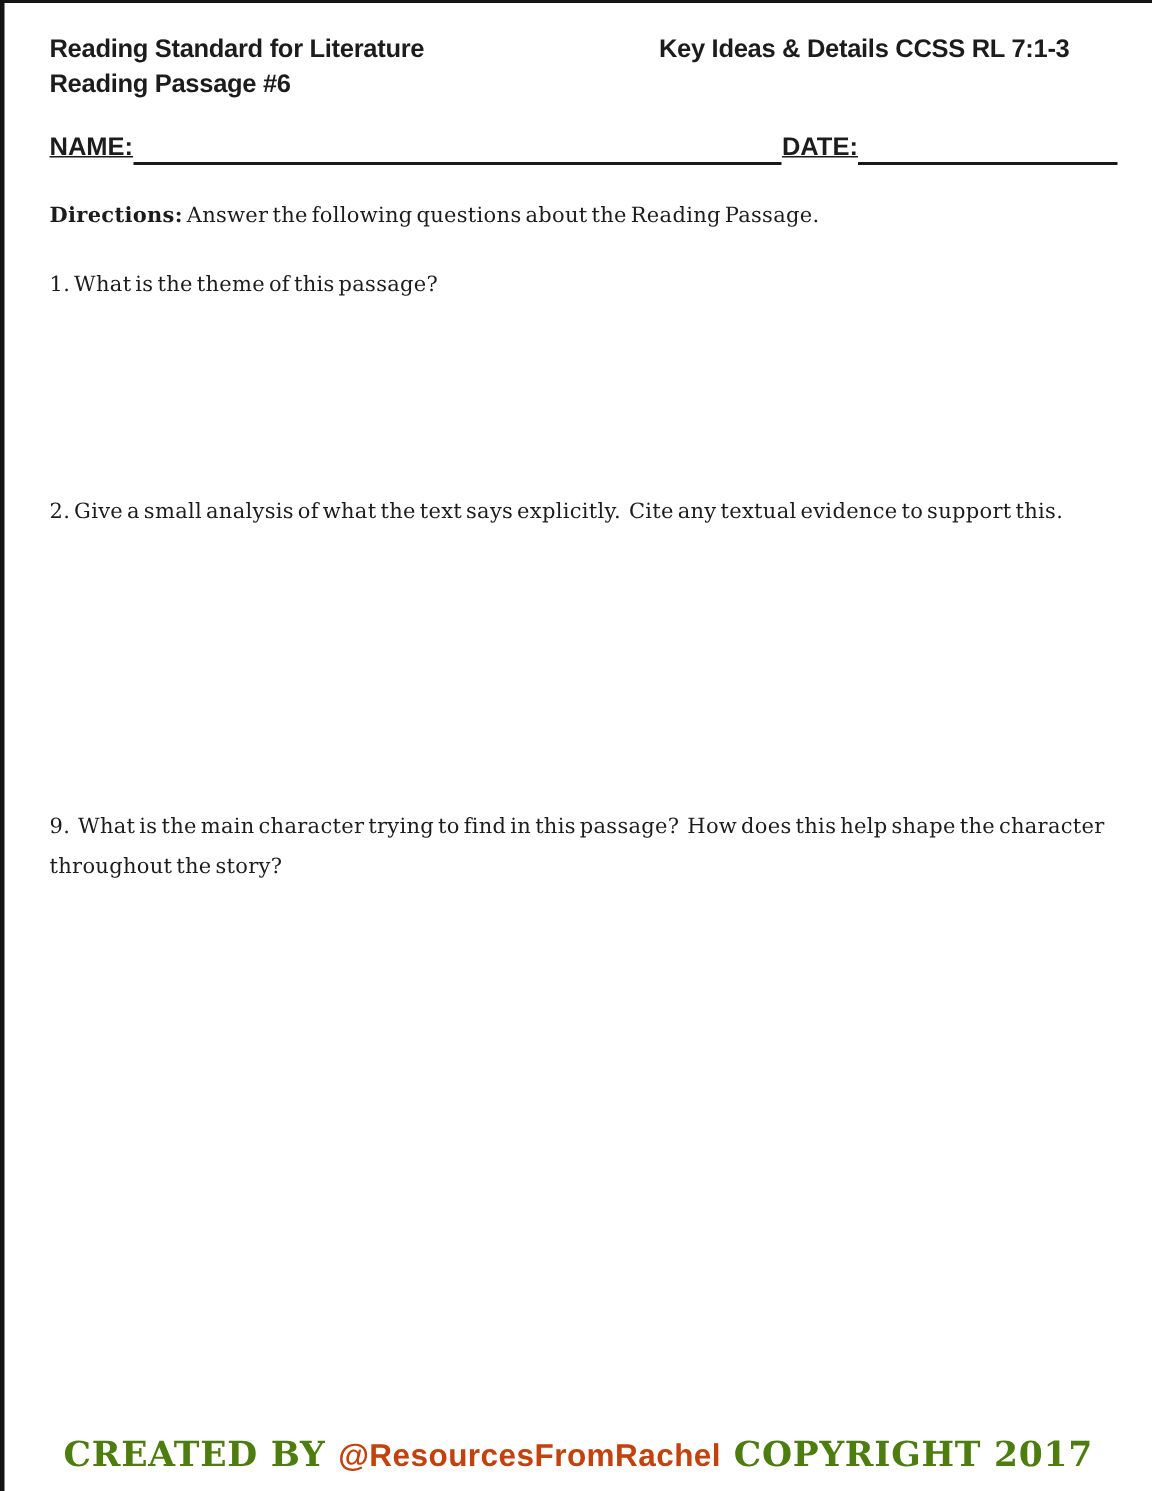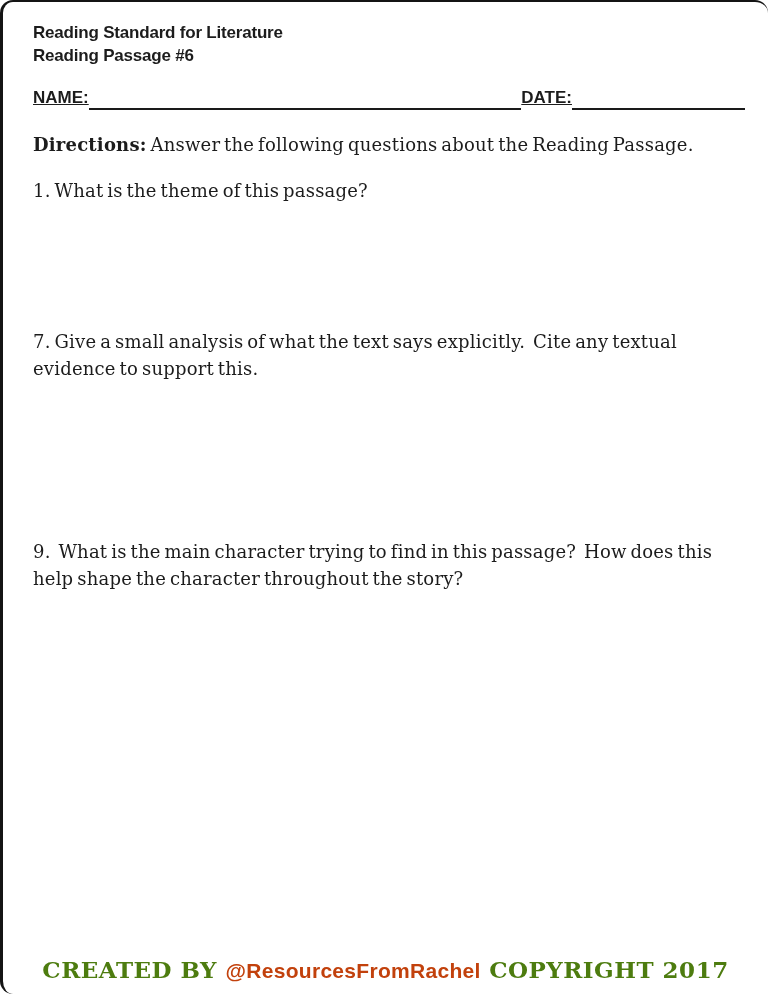--- a/index.html
+++ b/index.html
@@ -11,21 +11,20 @@
     font-family: "DejaVu Serif", serif;
     color: #1c1c1c;
     overflow: hidden;
   }
   .page {
     position: absolute;
     inset: 0;
     background: #ffffff;
     border-top: 2px solid #141414;
     border-left: 3px solid #141414;
-    border-radius: 13px;
   }
   
   .header {
     position: absolute;
     top: 19px;
     left: 30px;
     right: 55px;
     display: flex;
     justify-content: space-between;
     font-family: "Liberation Sans", sans-serif;
@@ -54,21 +53,21 @@
     height: 22px;
   }
   .name-blank { flex: 2.5; }
   .date-blank { flex: 1; }
   
   .body-text {
     position: absolute;
     left: 30px;
     right: 24px;
     font-family: "DejaVu Serif", serif;
-    font-size: 18px;
+    font-size: 14px;
     line-height: 27px;
     letter-spacing: 0.2px;
     word-spacing: -2px;
     white-space: pre-wrap;
   }
   .directions { top: 129px; }
   .directions-label { font-weight: 700; }
   .q1 { top: 175px; }
   .q2 { top: 326px; }
   .q3 { top: 536px; }
@@ -101,31 +100,32 @@
 <body>
 
 <div class="page">
 
   <div class="header">
     <div class="header-left">
       <div>Reading Standard for Literature</div>
       <div>Reading Passage #6</div>
     </div>
     <div class="header-right">
+      <div>Key Ideas &amp; Details CCSS RL 7:1-3</div>
     </div>
   </div>
 
   <div class="name-date-row">
     <span>NAME:</span>
       <span class="blank name-blank"></span>
       <span>DATE:</span>
       <span class="blank date-blank"></span>
   </div>
 
   <div class="body-text directions"><span class="directions-label">Directions:</span><span> Answer the following questions about the Reading Passage.</span></div>
 
   <div class="body-text q1">1. What is the theme of this passage?</div>
-  <div class="body-text q2">7. Give a small analysis of what the text says explicitly.  Cite any textual evidence to support this.</div>
+  <div class="body-text q2">2. Give a small analysis of what the text says explicitly.  Cite any textual evidence to support this.</div>
   <div class="body-text q3">9.  What is the main character trying to find in this passage?  How does this help shape the character throughout the story?</div>
 
   <div class="footer"><span class="footer-bold">CREATED BY </span><span class="footer-handle" style="color: #c2410c;">@ResourcesFromRachel</span><span class="footer-bold"> COPYRIGHT 2017</span></div>
 
 </div>
 
 </body></html>

